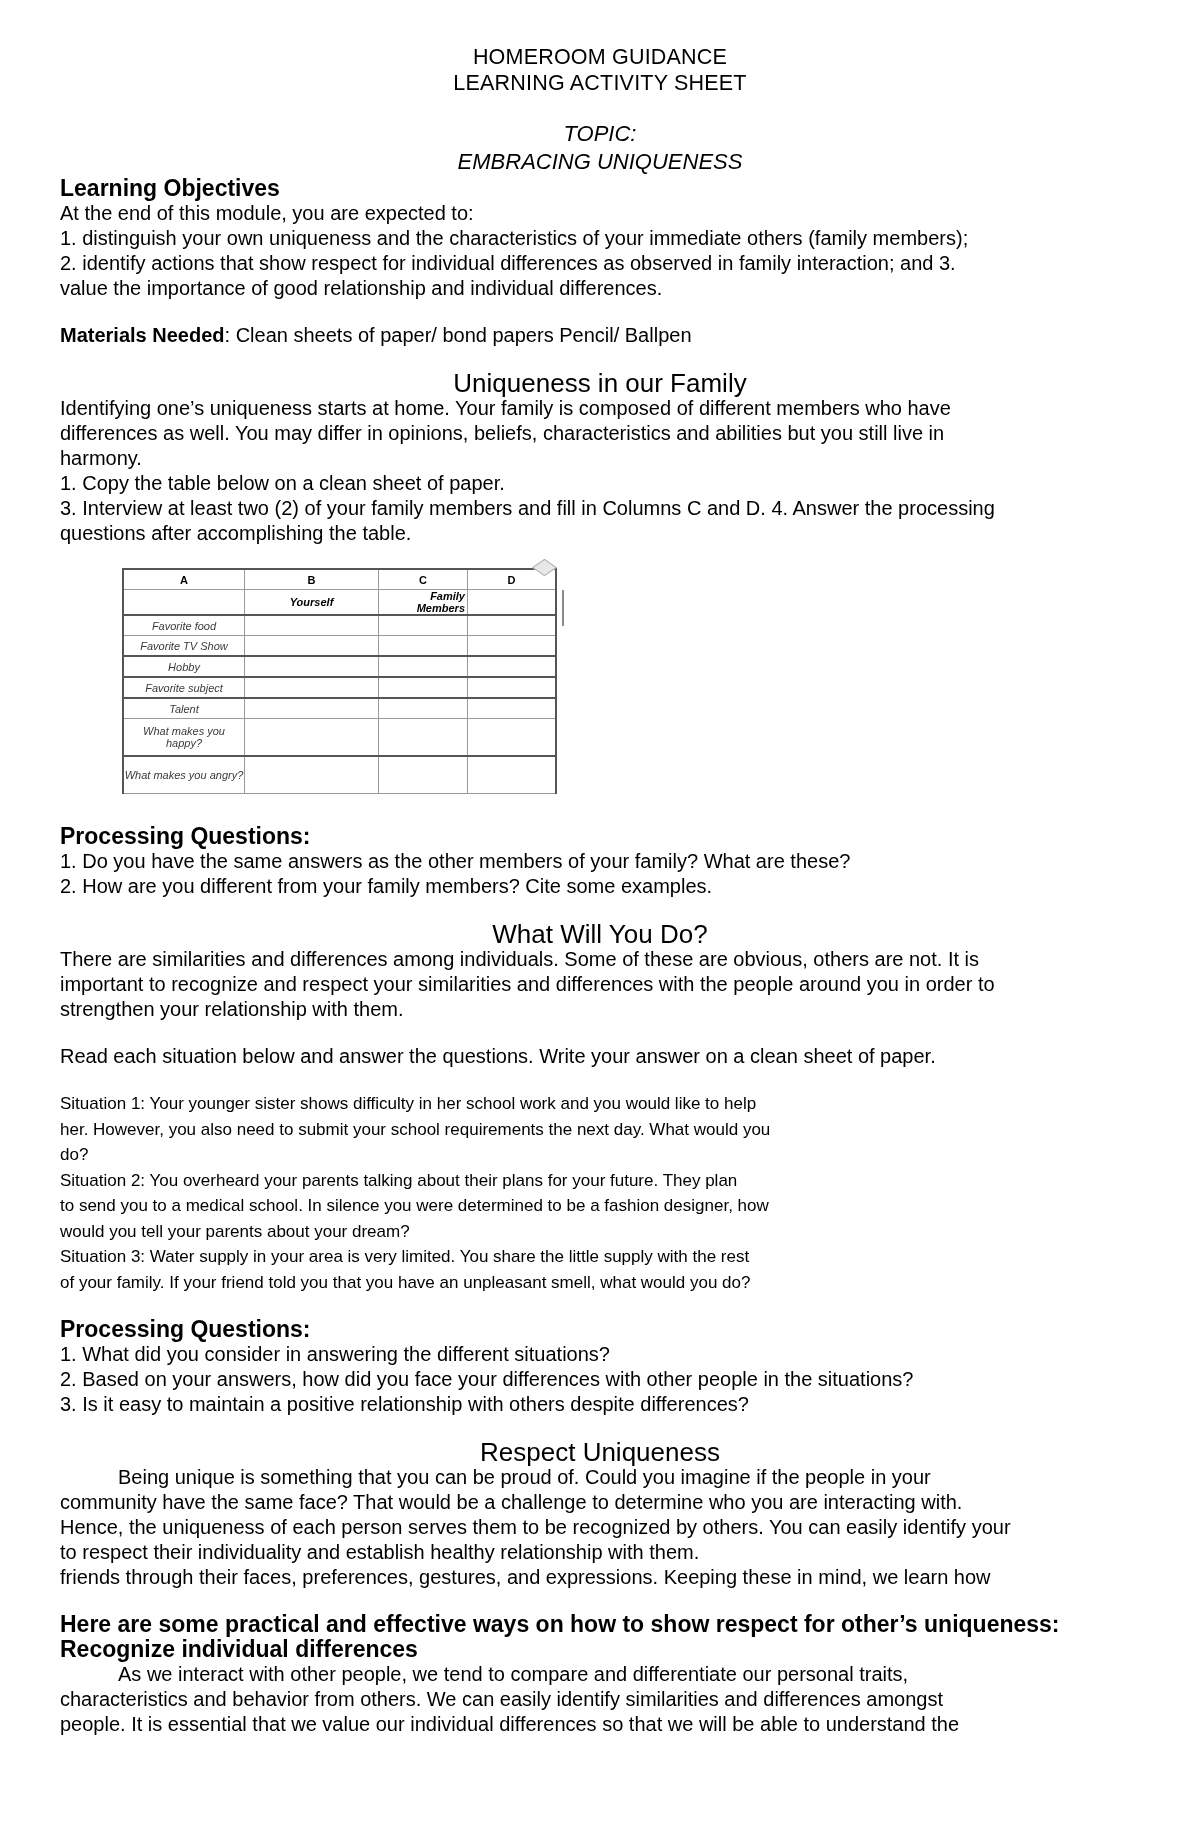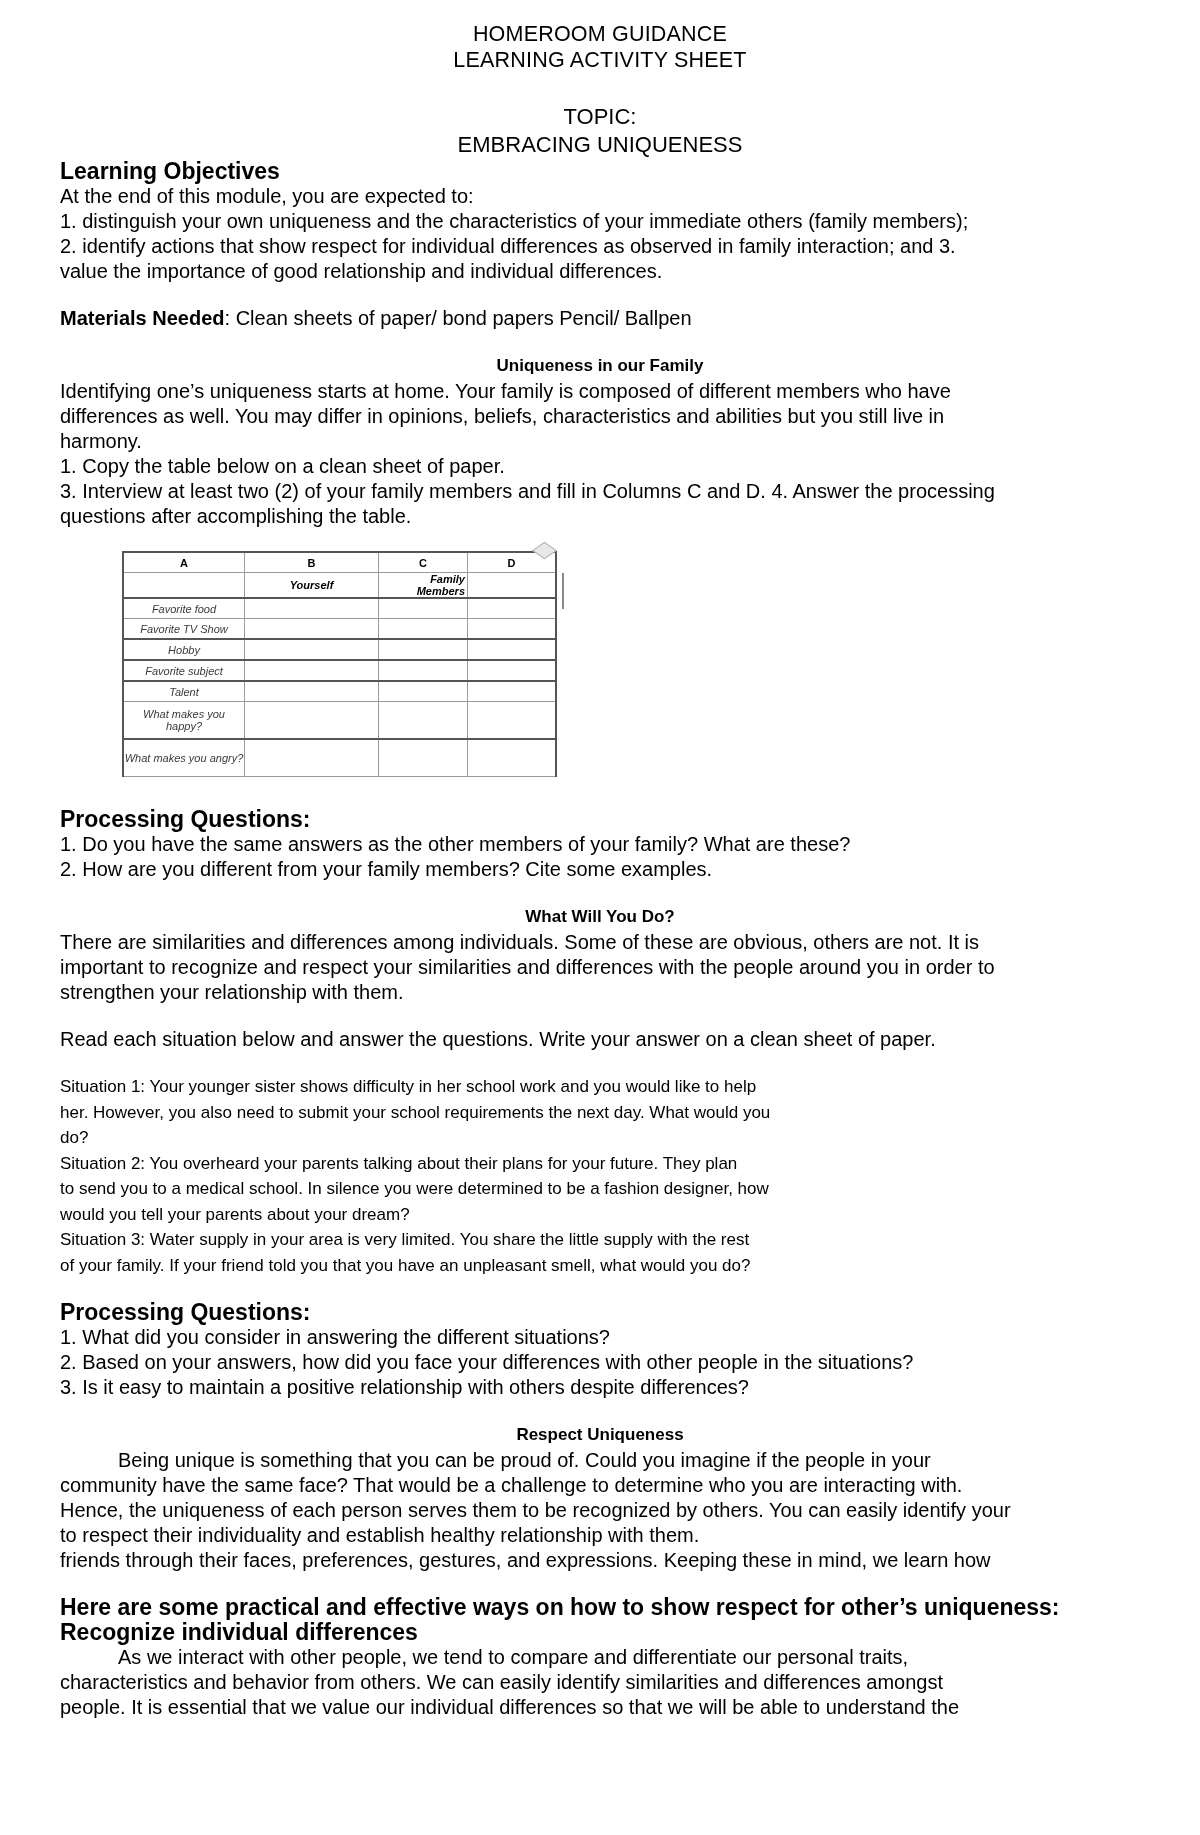--- a/index.html
+++ b/index.html
@@ -10,50 +10,51 @@
   body {
     font-family: "Liberation Sans", sans-serif;
     color: #000000;
   }
   .page {
     position: relative;
     width: 1200px;
     height: 1835px;
     background: #ffffff;
     box-sizing: border-box;
-    padding: 21px 60px 0 60px;
+    padding: 44px 60px 0 60px;
     overflow: hidden;
   }
 
   .hdr-line {
     font-size: 21.5px;
     line-height: 26px;
     letter-spacing: 0.2px;
     text-align: center;
   }
   .topic-block {
-    margin-top: 30px;
+    margin-top: 24px;
+    font-style: italic;
   }
   .topic-line {
     font-size: 22px;
     line-height: 28px;
     text-align: center;
   }
   .sec-head {
     font-size: 23px;
     font-weight: bold;
     line-height: 25px;
   }
   .body-line {
     font-size: 20px;
     line-height: 25px;
   }
   .ctr-head {
-    font-size: 17px;
-    font-weight: bold;
+    font-size: 26px;
+    font-weight: normal;
     line-height: 26px;
     text-align: center;
   }
   .gap-md { height: 22px; }
   .gap-lg { height: 30px; }
   .inline-bold { font-weight: bold; }
 
   .situation {
     font-size: 17px;
     font-weight: normal;

